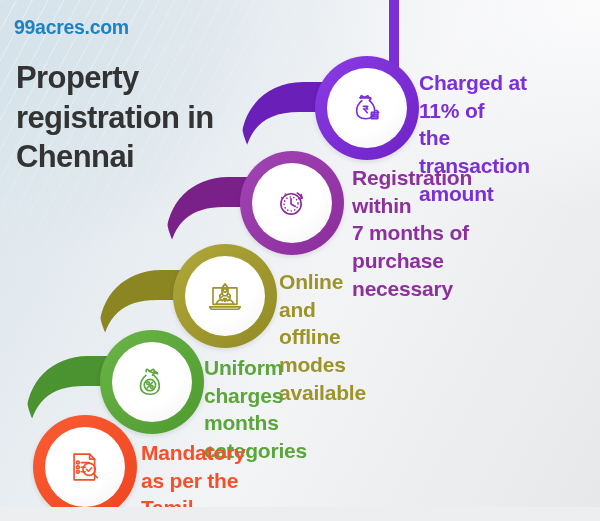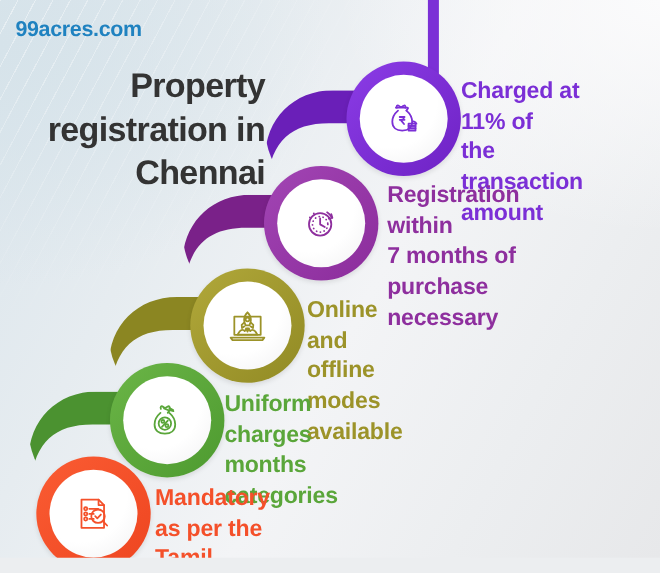--- a/index.html
+++ b/index.html
@@ -31,21 +31,21 @@
   }
 
   #logo {
     position:absolute; left:14px; top:16px;
     font-size:19.5px; font-weight:bold; letter-spacing:-0.3px;
     color:#1f82c0;
   }
   #title {
     position:absolute; left:16px; top:58px; width:225px;
     font-size:31px; line-height:1.28; font-weight:bold;
-    color:#333333; text-align:right; letter-spacing:-0.6px;
+    color:#333333; text-align:left; letter-spacing:-0.6px;
   }
 
   
   .step { position:absolute; }
 
   
   .tail {
     position:absolute;
     width:118px; height:104px;
     left:-74px; top:26px;

